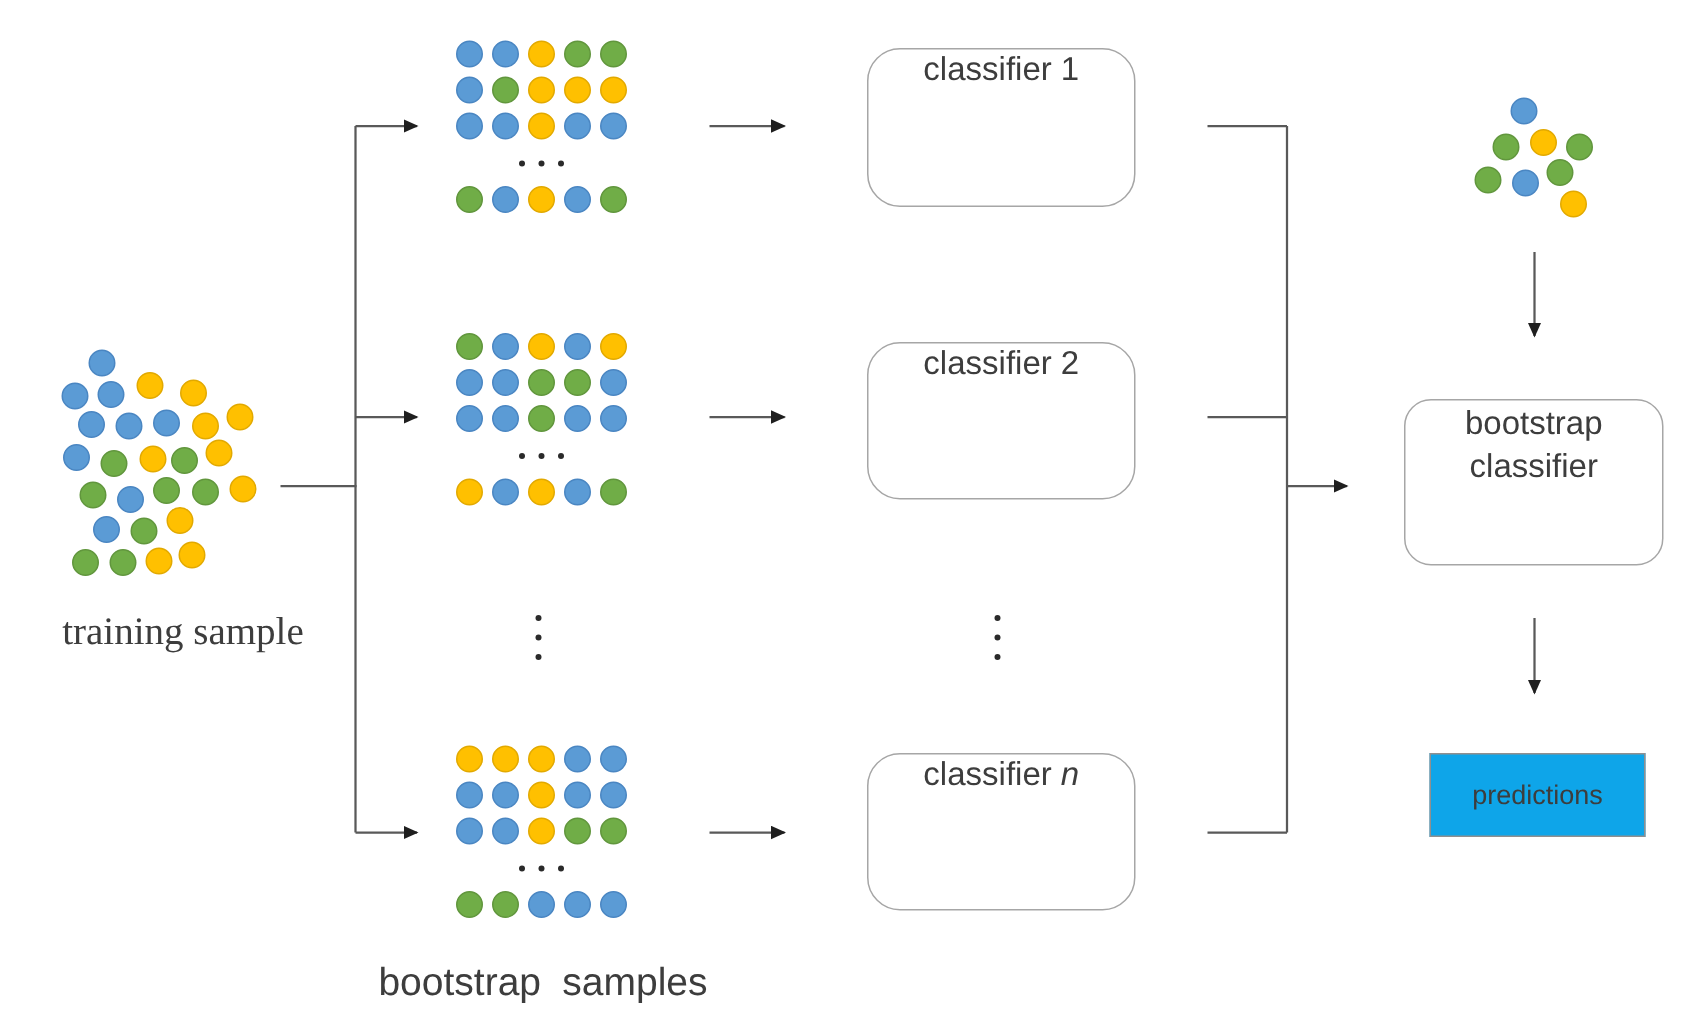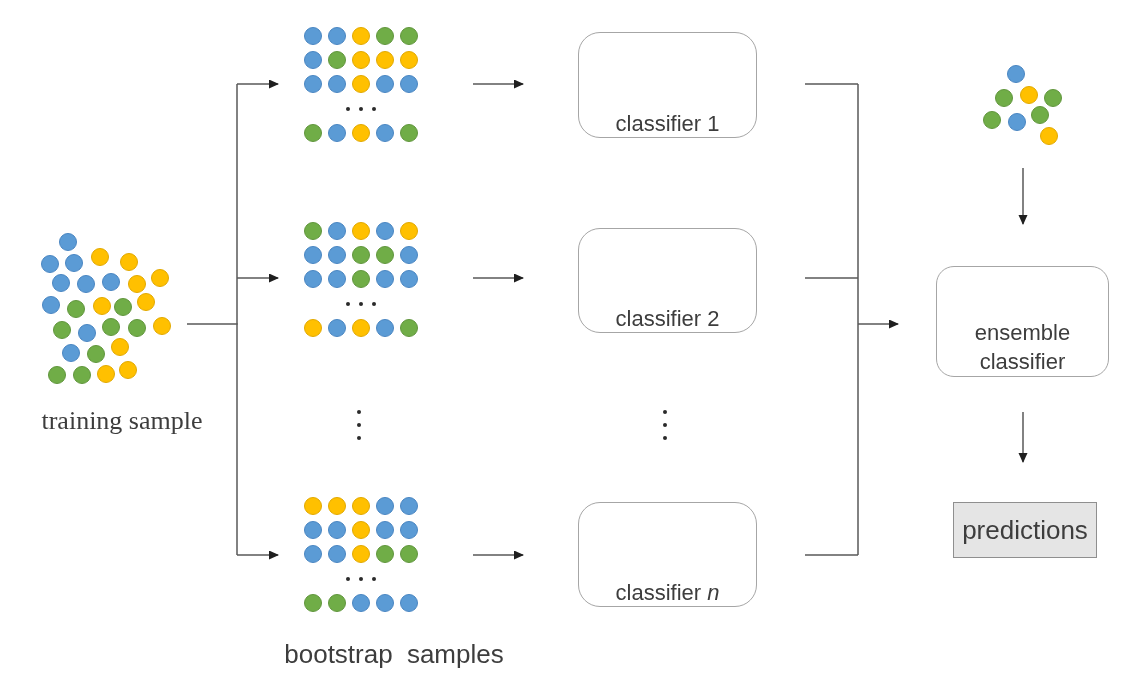--- a/index.html
+++ b/index.html
@@ -21,32 +21,32 @@
   .dot.green{background:var(--green); border:1.5px solid var(--green-border);}
   .dot.abs{position:absolute;}
   .dot-layer{position:absolute;left:0;top:0;width:100%;height:100%;pointer-events:none;}
   .grid{position:absolute; display:flex; flex-direction:column; gap:6px;}
   .grid-row{display:flex; gap:6px;}
   .grid-ellipsis{height:19px; display:flex; align-items:center; justify-content:center; gap:9px;}
   .grid-ellipsis i{width:4px;height:4px;border-radius:50%;background:#2a2a2a;display:block;}
   .v-ellipsis{position:absolute; display:flex; flex-direction:column; gap:9px;}
   .v-ellipsis i{width:4px;height:4px;border-radius:50%;background:#2a2a2a;display:block;}
   .diagram-label{position:absolute; font-size:26px; text-align:center; white-space:nowrap;}
-  .bootstrap-label{word-spacing:7px;margin-left:32px;}
+  .bootstrap-label{word-spacing:7px;}
   .rbox{
     position:absolute; box-sizing:border-box; background:#ffffff;
     border:1.5px solid var(--rounded-box-border); border-radius:22px;
-    display:flex; align-items:flex-end; justify-content:center;
+    display:flex; align-items:flex-start; justify-content:center;
     font-size:22px; text-align:center;
   }
   .rbox .cls-line{display:flex; gap:6px;}
   .sqbox{
-    position:absolute; box-sizing:border-box; background:#e5e5e5;
+    position:absolute; box-sizing:border-box; background:#0ea5e9;
     border:1.5px solid var(--rect-box-border);
-    display:flex; align-items:center; justify-content:center; font-size:26px;
+    display:flex; align-items:center; justify-content:center; font-size:18px;
   }
   .two-line{line-height:1.32;}
 </style>
 </head>
 <body>
 
 <div class="canvas">
 
   <svg class="wires">
     <defs>
@@ -234,21 +234,21 @@
   </div>
   <div class="rbox" style="left:578px; top:502px; width:179px; height:105px;">
     <span class="cls-line">
       <span>classifier</span>
         <span style="font-style: italic;">n</span>
     </span>
   </div>
 
   <div class="rbox" style="left:936px; top:266px; width:173px; height:111px; border-radius:18px;">
     <div class="two-line">
-      <div>ensemble</div>
+      <div>bootstrap</div>
       <div>classifier</div>
     </div>
   </div>
 
   <div class="sqbox" style="left:953px; top:502px; width:144px; height:56px;">
     <span>predictions</span>
   </div>
 
   <div class="dot-layer">
       <span class="dot abs blue" style="left: 1007px; top: 65px;"></span>

